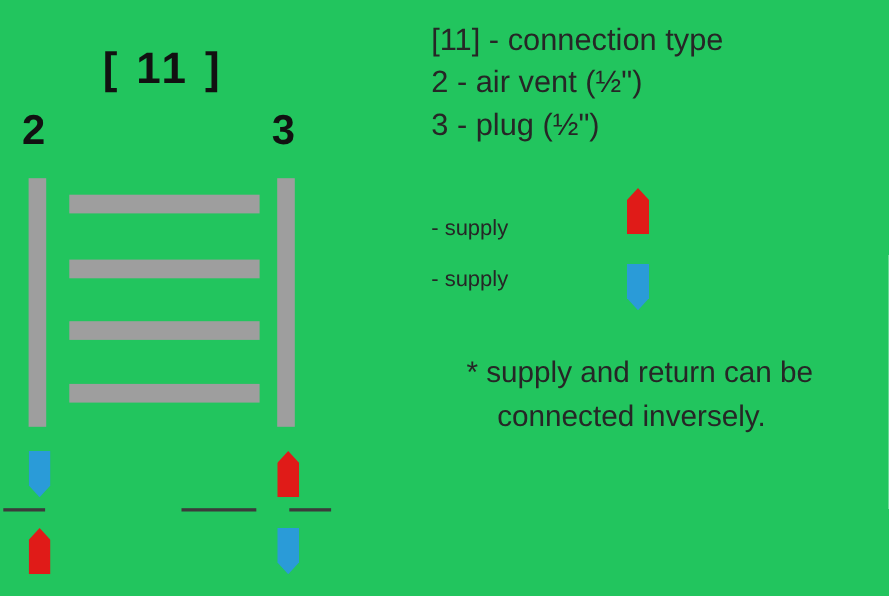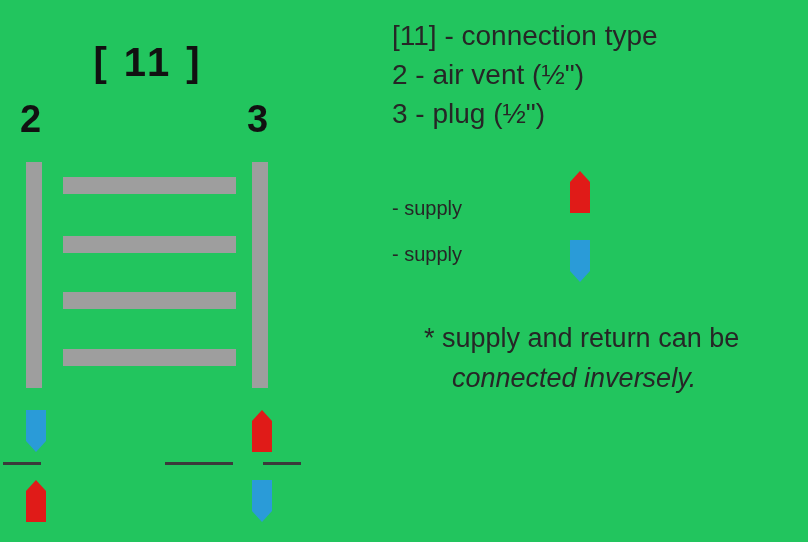--- a/index.html
+++ b/index.html
@@ -158,21 +158,20 @@
     top: 318px;
     color: #262626;
     font-size: 27px;
     line-height: 40px;
     white-space: nowrap;
     margin-left: 32px;
   }
   #footnote .indent {
     display: block;
     padding-left: 28px;
-    font-style: italic;
   }
 </style>
 </head>
 <body>
 
 <div id="page">
 
   <div id="diagram">
 
     <div class="conn-title">[ 11 ]</div>

